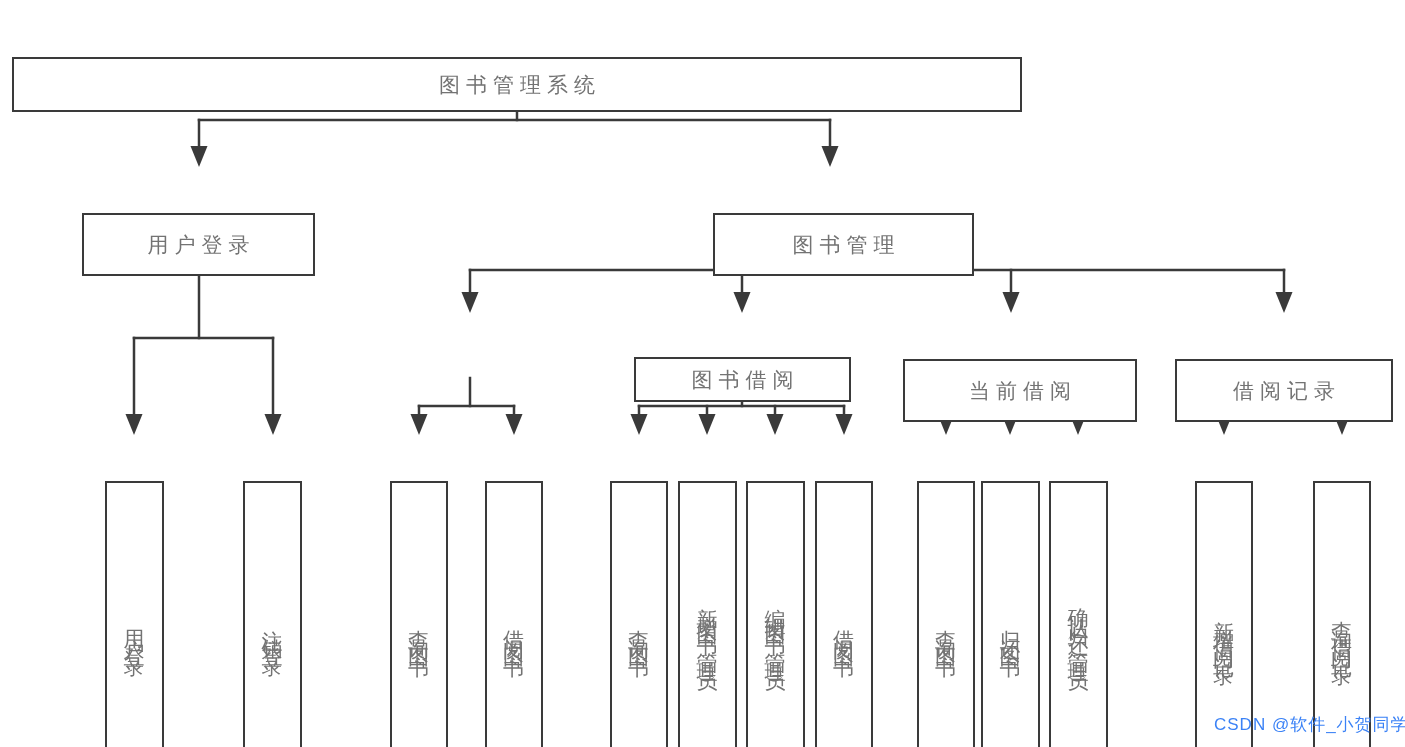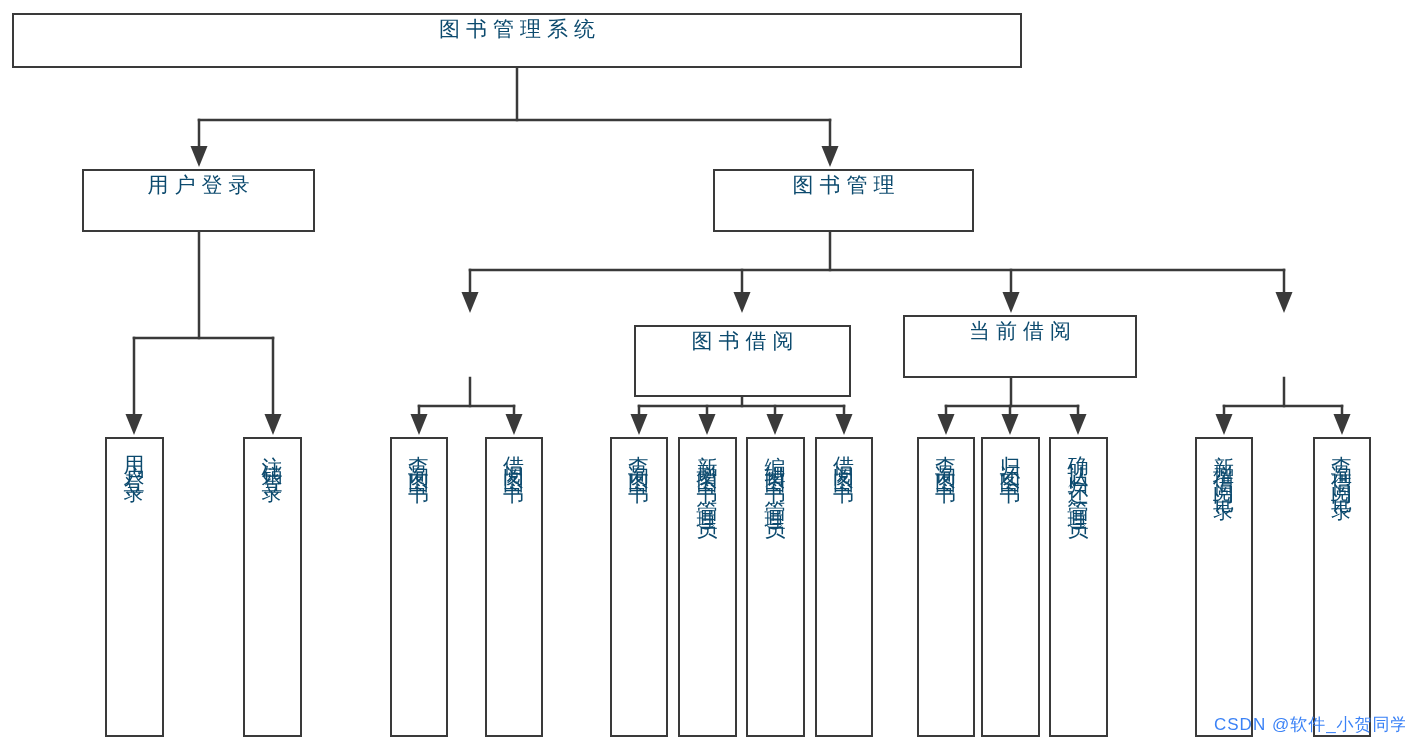--- a/index.html
+++ b/index.html
@@ -15,23 +15,25 @@
     position: absolute;
     left: 0; top: 0;
     width: 1405px; height: 747px;
   }
   .node {
     position: absolute;
     box-sizing: border-box;
     background: #ffffff;
     border: 2px solid #3a3a3a;
     display: flex;
+    align-items: center;
     justify-content: center;
-    color: #0c4a6e;
+    color: #737373;
     font-size: 21px;
+    margin-top: 44px;
   }
   .node.h span {
     white-space: nowrap;
     letter-spacing: 6px;
     text-indent: 6px;
   }
   .node.v span {
     writing-mode: vertical-rl;
     text-orientation: mixed;
     letter-spacing: 9px;
@@ -112,25 +114,28 @@
     <span>图书管理系统</span>
   </div>
 
   <div class="node h" style="left:82px;top:169px;width:233px;height:63px">
     <span>用户登录</span>
   </div>
   <div class="node h" style="left:713px;top:169px;width:261px;height:63px">
     <span>图书管理</span>
   </div>
 
-  <div class="node h" style="left:634px;top:325px;width:217px;height:72px">
+  <div class="node h" style="left:634px;top:313px;width:217px;height:45px">
     <span>图书借阅</span>
   </div>
   <div class="node h" style="left:903px;top:315px;width:234px;height:63px">
     <span>当前借阅</span>
+  </div>
+  <div class="node h" style="left:1175px;top:315px;width:218px;height:63px">
+    <span>借阅记录</span>
   </div>
 
   <div class="node v" style="left:105px;top:437px;width:59px;height:300px">
     <span>用户登录</span>
   </div>
   <div class="node v" style="left:243px;top:437px;width:59px;height:300px">
     <span>注销登录</span>
   </div>
 
   <div class="node v" style="left:390px;top:437px;width:58px;height:300px">

